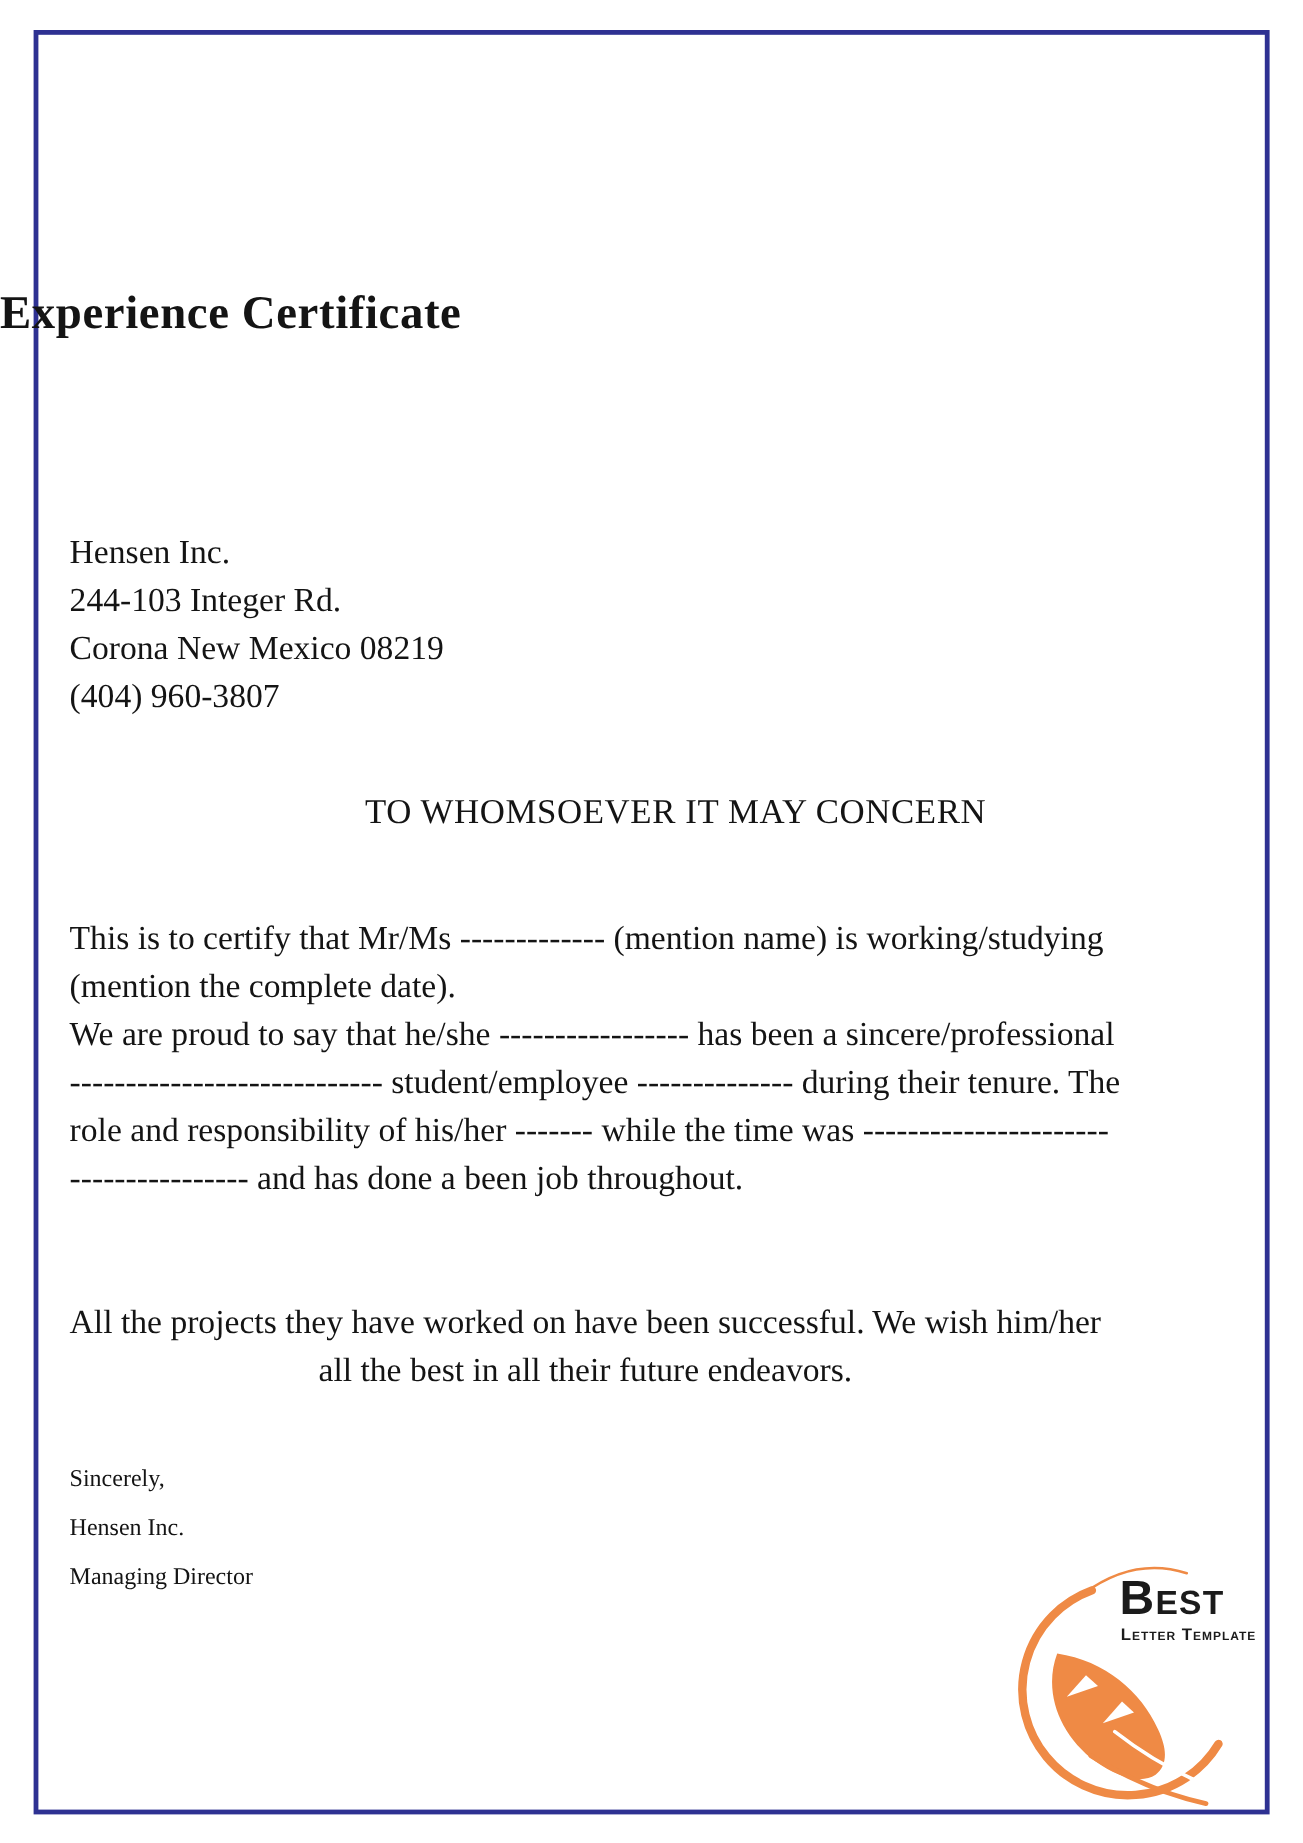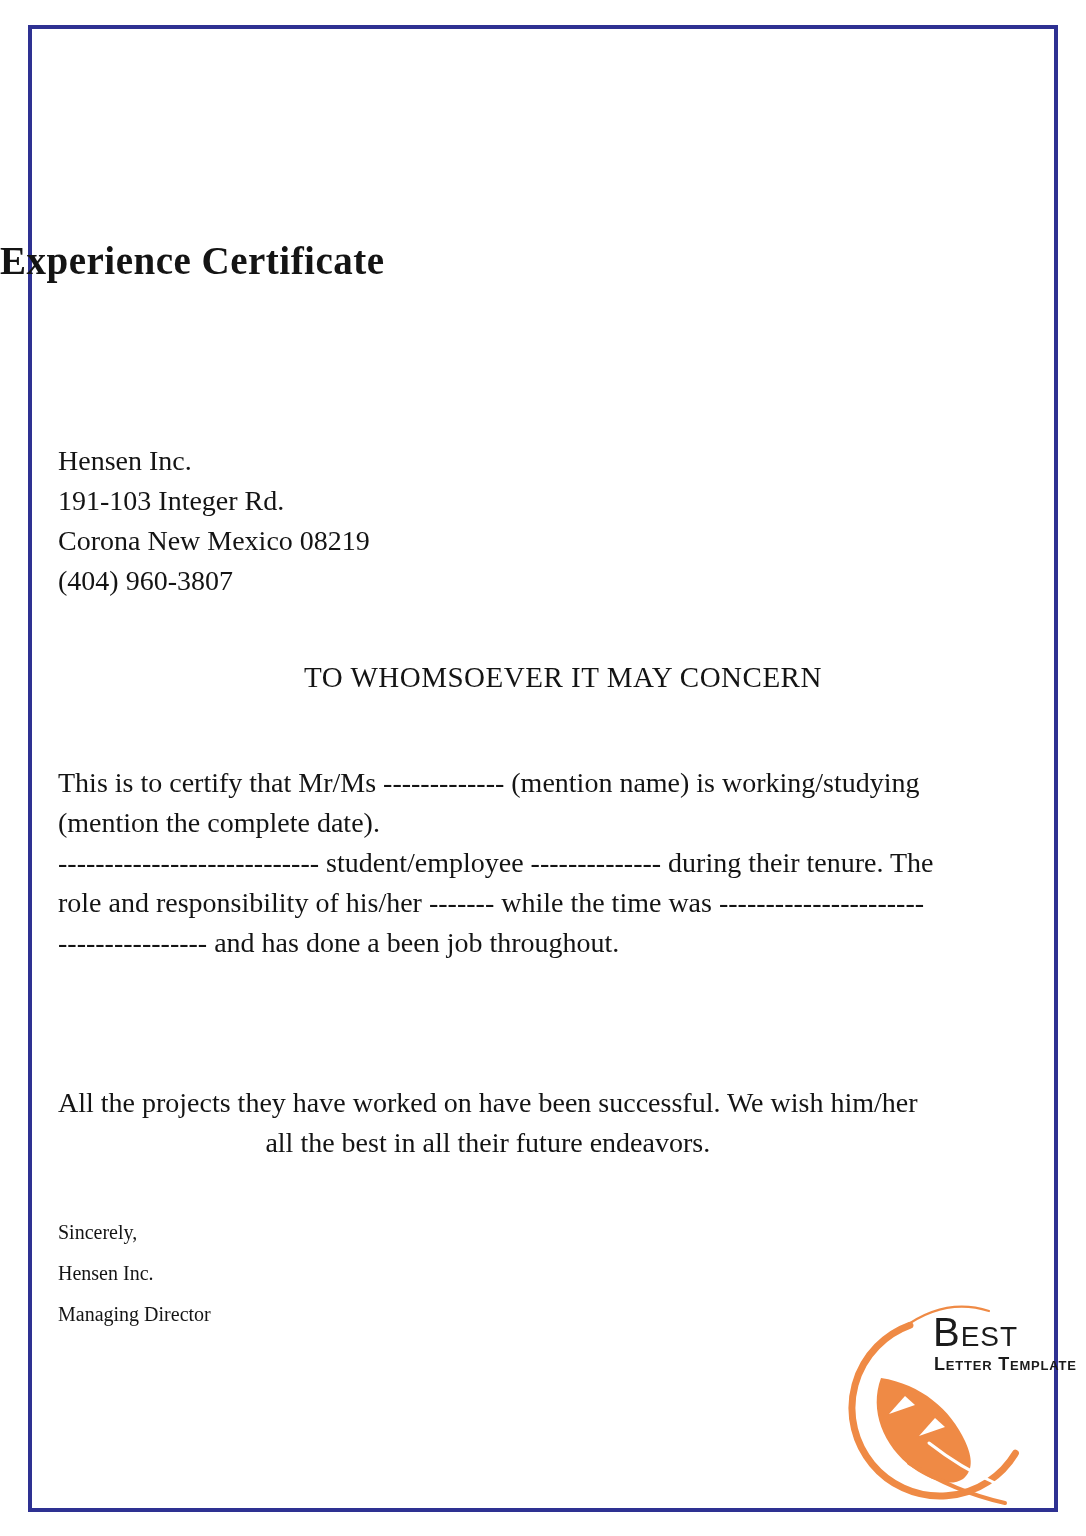--- a/index.html
+++ b/index.html
@@ -73,61 +73,62 @@
     top: 1278px;
     width: 215px;
     height: 232px;
   }
   .logo svg { position: absolute; left: 0; top: 0; }
   .logo-brand {
     position: absolute;
     left: 88px;
     top: 34px;
     font-family: "Liberation Sans", sans-serif;
-    font-weight: normal;
+    font-weight: bold;
     font-variant: small-caps;
     font-size: 40px;
     line-height: 1;
     letter-spacing: 1px;
     white-space: nowrap;
   }
   .logo-tagline {
     position: absolute;
     left: 89px;
     top: 77px;
     font-family: "Liberation Sans", sans-serif;
     font-weight: bold;
     font-variant: small-caps;
-    font-size: 18px;
+    font-size: 14px;
     line-height: 1;
     letter-spacing: 0.8px;
     white-space: nowrap;
   }
 </style>
 </head>
 <body>
 
 <div class="page">
 
   <div class="frame" style="border-color: rgb(46, 49, 146);"></div>
 
   <div class="doc-title">Experience Certificate</div>
 
   <div class="sender">
     <div>Hensen Inc.</div>
-    <div>191-103 Integer Rd.</div>
+    <div>244-103 Integer Rd.</div>
     <div>Corona New Mexico 08219</div>
     <div>(404) 960-3807</div>
   </div>
 
   <div class="salutation">TO WHOMSOEVER IT MAY CONCERN</div>
 
   <div class="bodytext para1">
     <div>This is to certify that Mr/Ms ------------- (mention name) is working/studying</div>
     <div>(mention the complete date).</div>
+    <div>We are proud to say that he/she ----------------- has been a sincere/professional</div>
     <div>---------------------------- student/employee -------------- during their tenure. The</div>
     <div>role and responsibility of his/her ------- while the time was ----------------------</div>
     <div>---------------- and has done a been job throughout.</div>
   </div>
 
   <div class="bodytext para2">
     <div>All the projects they have worked on have been successful. We wish him/her</div>
     <div>all the best in all their future endeavors.</div>
   </div>
 

